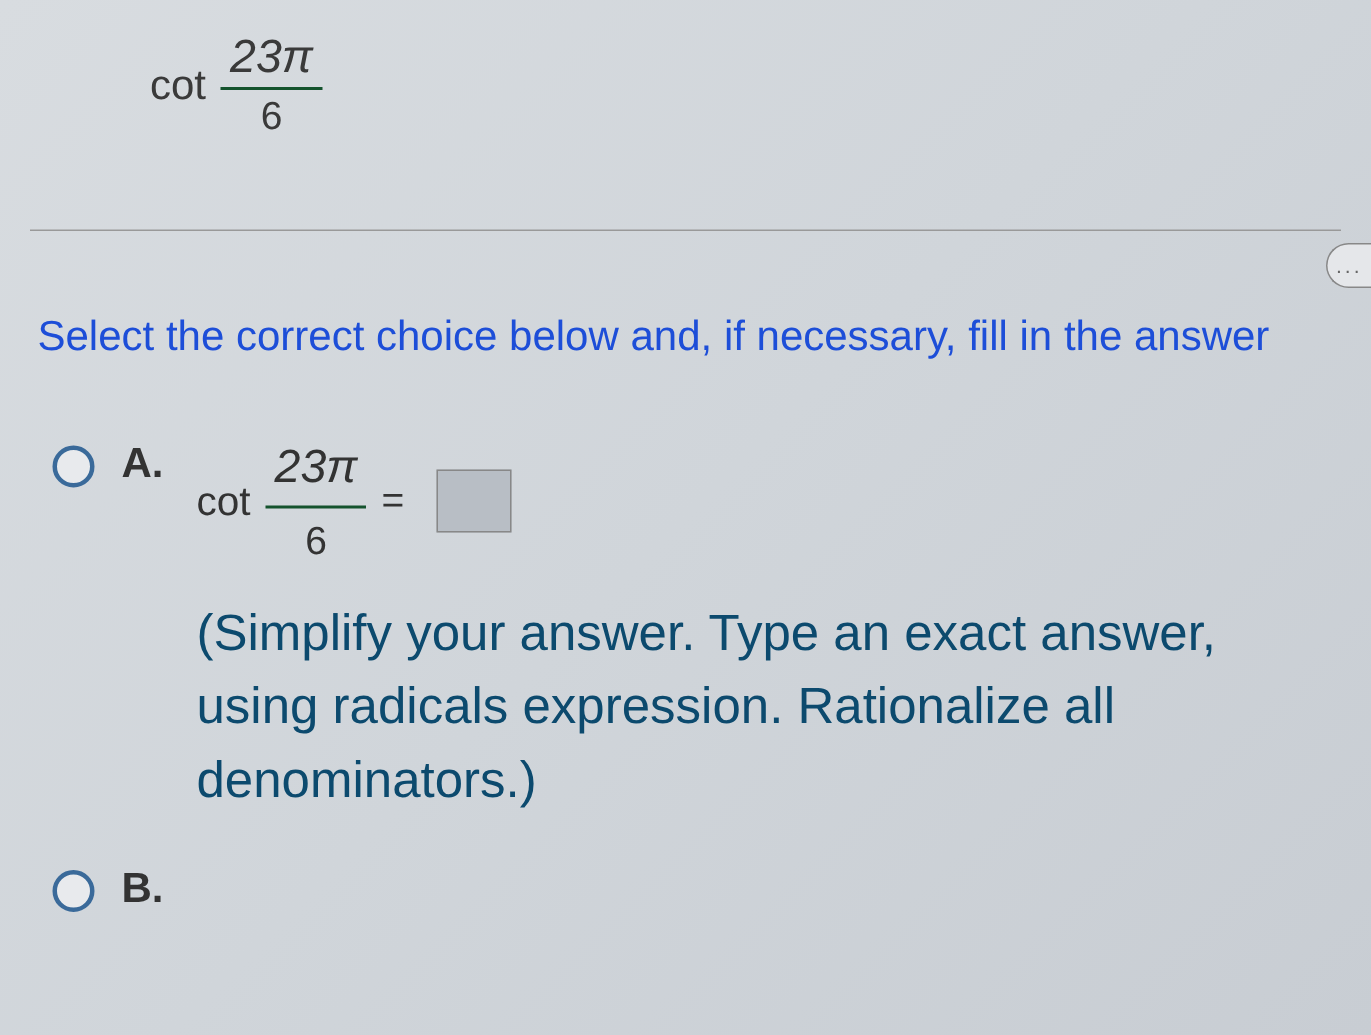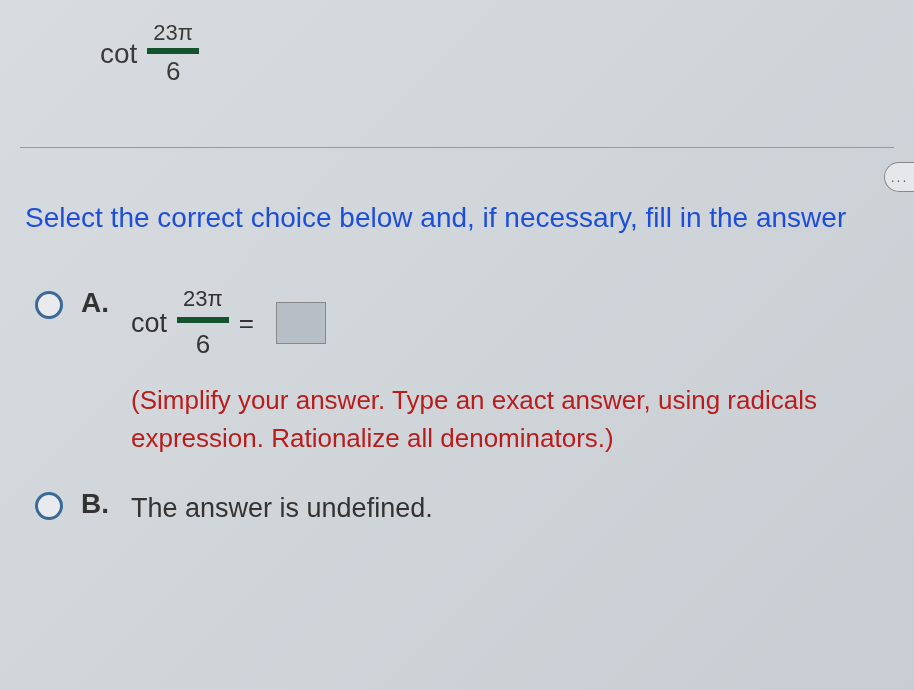--- a/index.html
+++ b/index.html
@@ -25,22 +25,23 @@
     }
     .fraction {
       display: inline-flex;
       flex-direction: column;
       align-items: center;
       vertical-align: middle;
       margin-left: 10px;
     }
     .fraction .num {
       padding: 0 6px 2px 6px;
-      border-bottom: 6px solid #14532d;
-      font-size: 22px;
+      border-bottom: 2px solid #14532d;
+      font-size: 31px;
+      font-style: italic;
     }
     .fraction .den {
       padding: 2px 6px 0 6px;
       font-size: 26px;
     }
     .divider {
       border: none;
       border-top: 1.5px solid #999;
       margin: 30px 20px 10px 20px;
     }
@@ -108,22 +109,22 @@
     .answer-box {
       display: inline-block;
       width: 50px;
       height: 42px;
       background: #b8bec5;
       border: 1px solid #888;
       margin-left: 12px;
       vertical-align: middle;
     }
     .hint {
-      font-size: 26px;
-      color: #b91c1c;
+      font-size: 34px;
+      color: #0c4a6e;
       line-height: 1.45;
     }
     .equals {
       margin: 0 10px;
       font-size: 26px;
     }
   </style>
 </head>
 <body>
 
@@ -158,16 +159,15 @@
         <span class="equals">=</span>
         <span class="answer-box"></span>
       </div>
       <div class="hint">(Simplify your answer. Type an exact answer, using radicals expression. Rationalize all denominators.)</div>
     </div>
   </div>
 
   <div class="choice">
     <div class="radio"></div>
     <div class="choice-label">B.</div>
-    <div class="choice-content">The answer is undefined.</div>
   </div>
 
 </div>
 
 </body></html>

